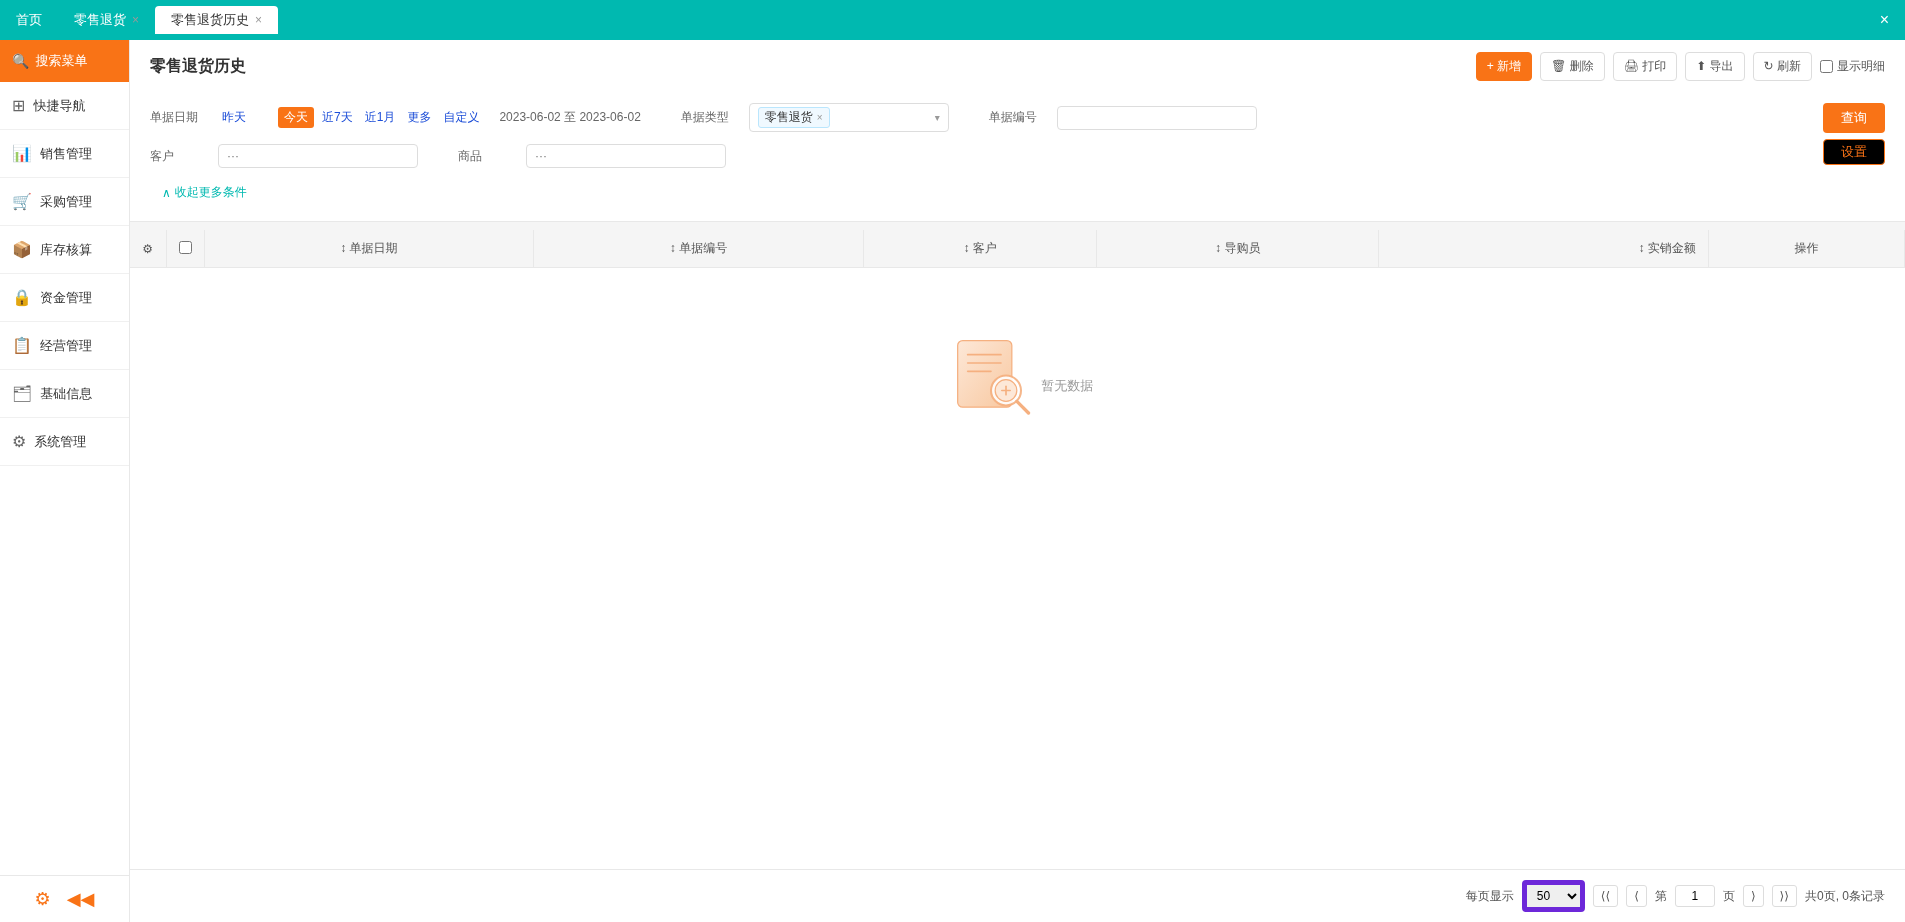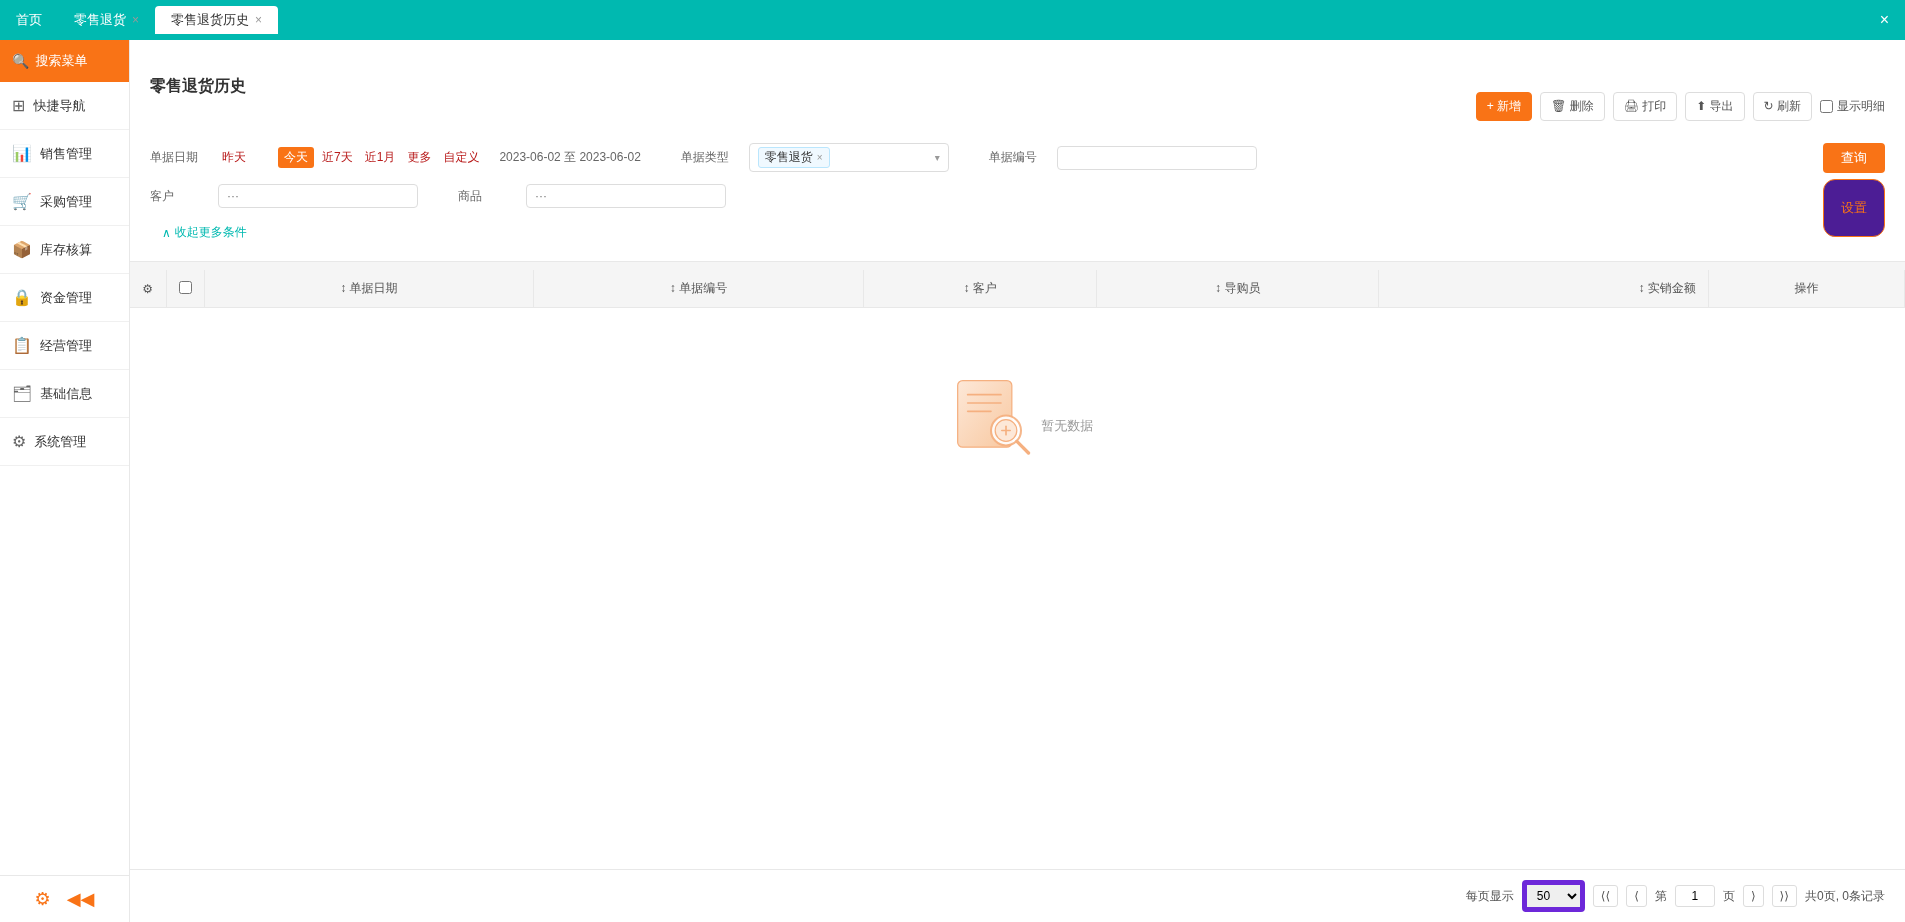--- a/index.html
+++ b/index.html
@@ -118,21 +118,20 @@
     }
     .page-title {
       font-size: 16px;
       font-weight: bold;
       color: #333;
     }
     .toolbar {
       display: flex;
       align-items: center;
       gap: 8px;
-      margin-top: 40px;
     }
     .toolbar-btn {
       display: flex;
       align-items: center;
       gap: 4px;
       padding: 5px 10px;
       border: 1px solid #ddd;
       background: #fff;
       border-radius: 4px;
       cursor: pointer;
@@ -170,21 +169,21 @@
       min-width: 60px;
       white-space: nowrap;
     }
     .filter-date-options {
       display: flex;
       align-items: center;
       gap: 4px;
     }
     .date-opt {
       font-size: 12px;
-      color: #b91c1c;
+      color: #1d4ed8;
       cursor: pointer;
       padding: 2px 4px;
     }
     .date-opt.active {
       background: #f97316;
       color: #fff;
       border-radius: 3px;
       padding: 2px 6px;
       margin-left: 24px;
     }
@@ -331,25 +330,25 @@
     .query-btn {
       background: #f97316;
       color: #fff;
       border: none;
       border-radius: 4px;
       padding: 6px 18px;
       font-size: 13px;
       cursor: pointer;
     }
     .set-btn {
-      background: #4c1d95;
+      background: #000000;
       color: #f97316;
       border: 1px solid #f97316;
-      border-radius: 12px;
-      padding: 19px 16px;
+      border-radius: 4px;
+      padding: 3px 16px;
       font-size: 13px;
       cursor: pointer;
     }
     .query-set-col {
       display: flex;
       flex-direction: column;
       gap: 6px;
       margin-left: auto;
       padding-right: 0;
     }

